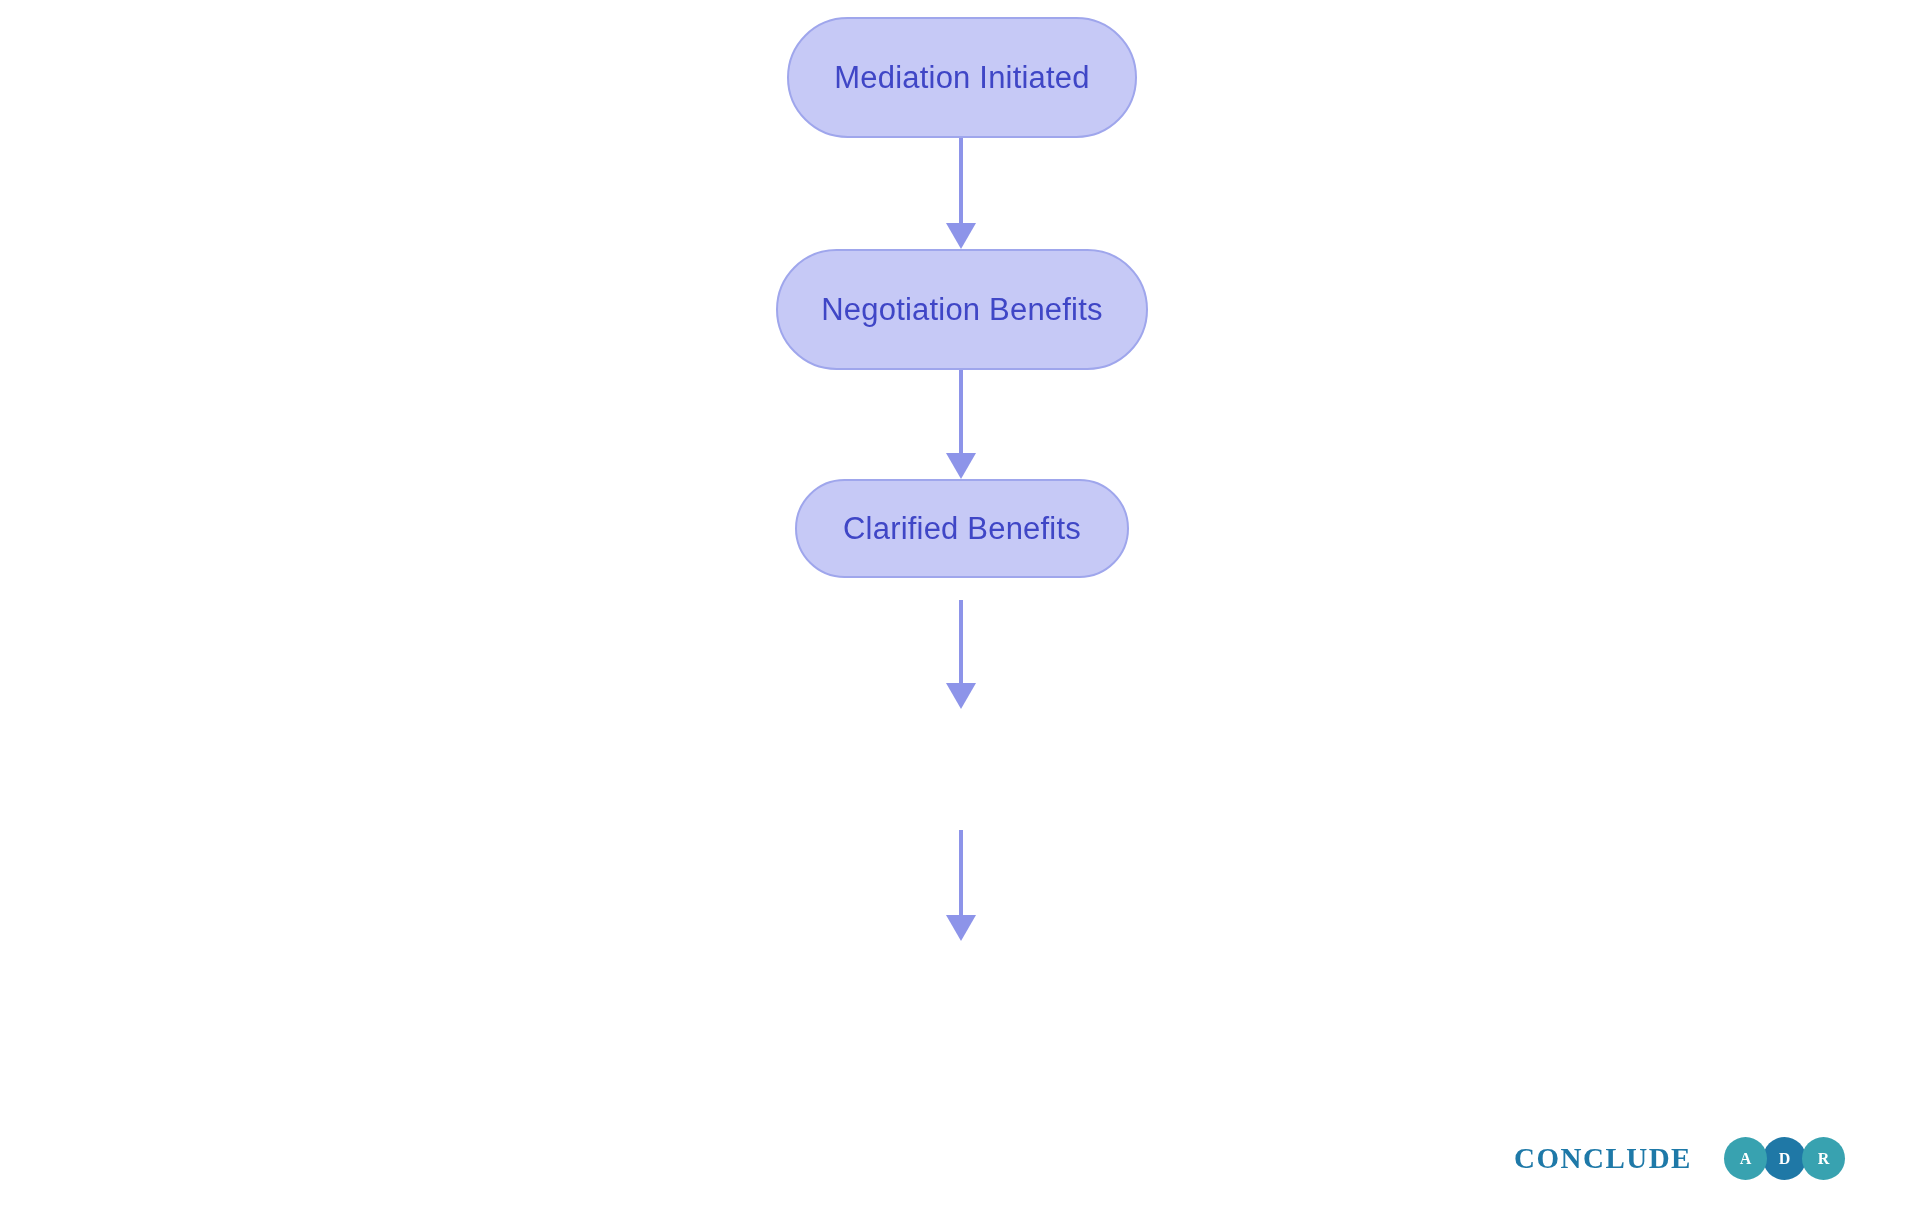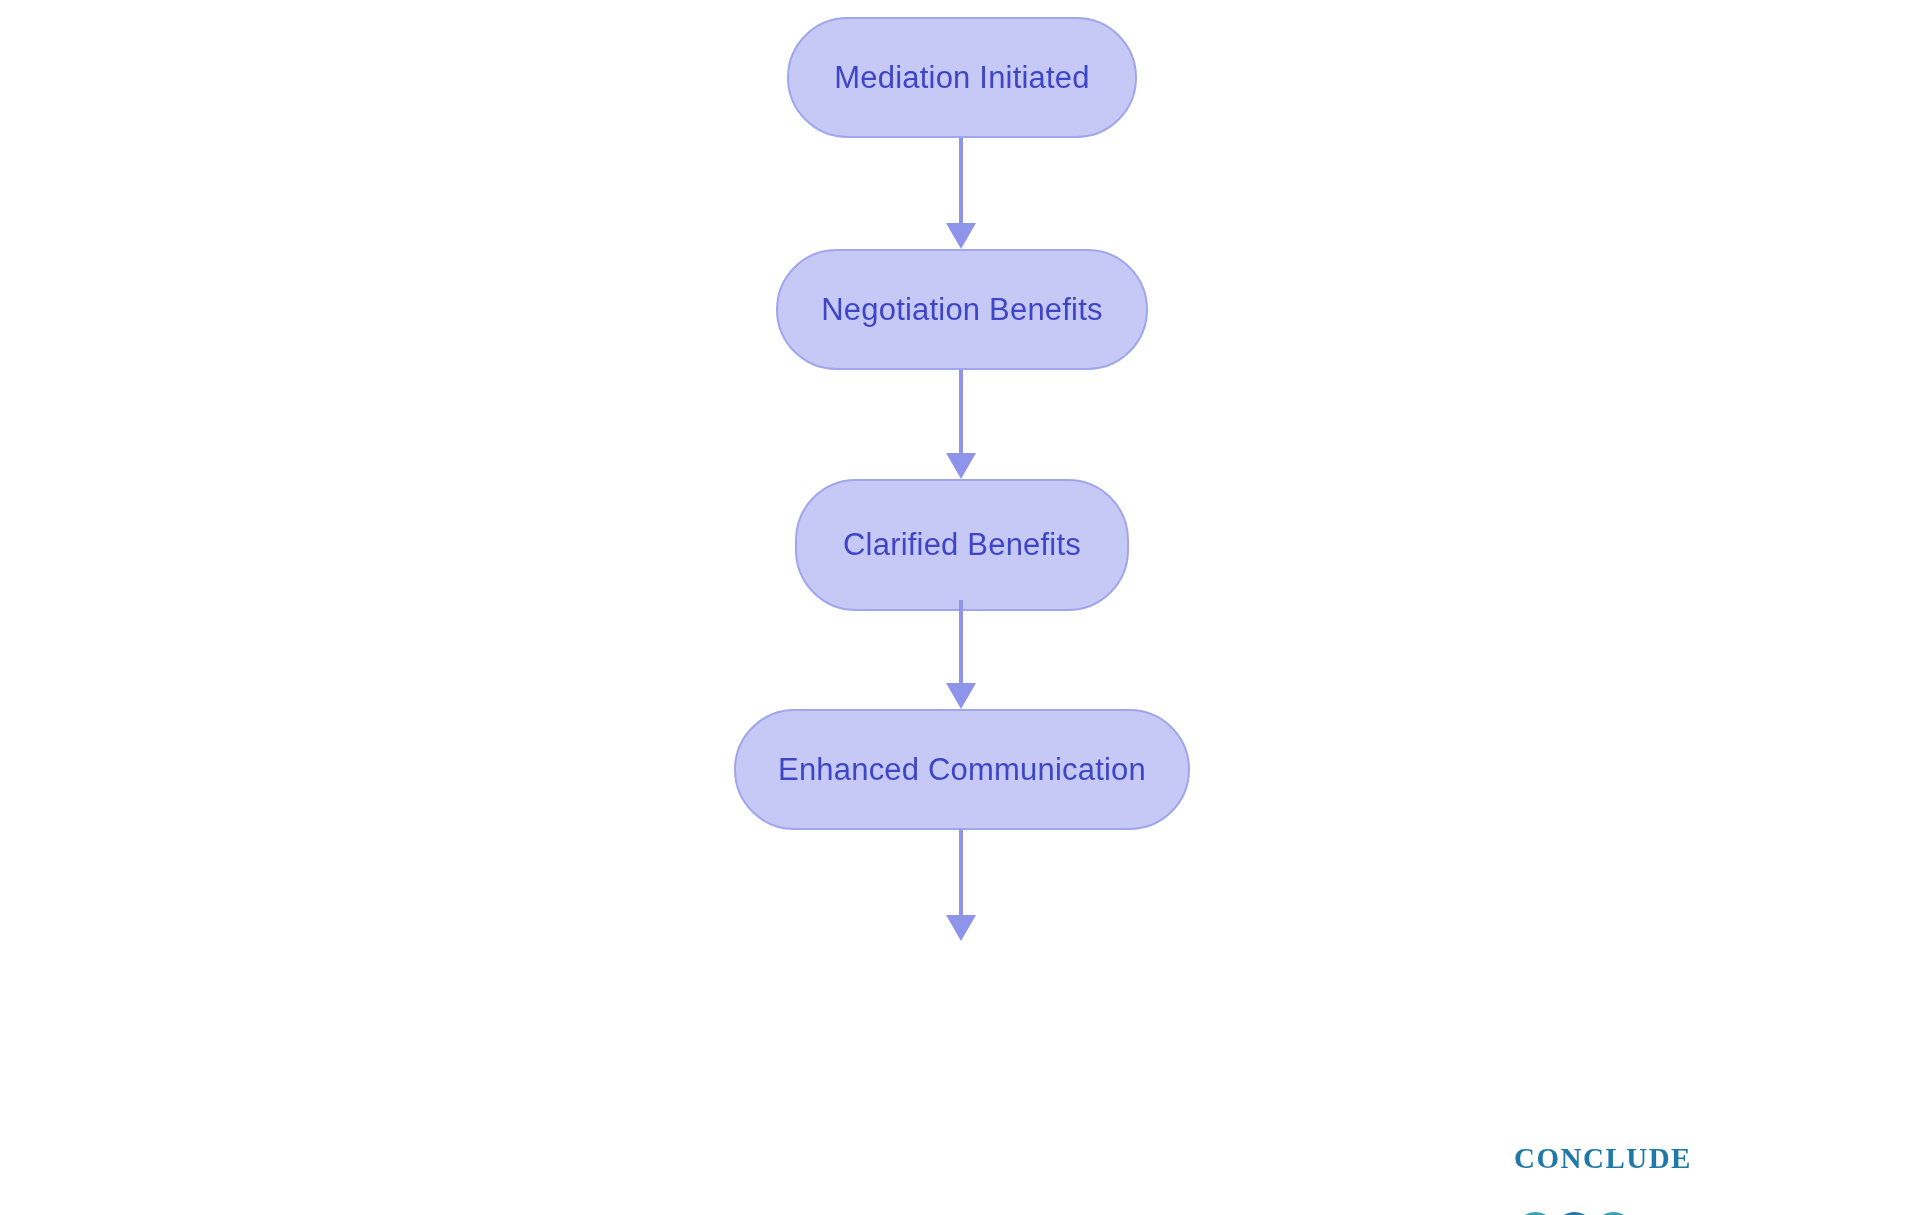--- a/index.html
+++ b/index.html
@@ -45,21 +45,20 @@
     border-top: 26px solid var(--arrow, #8d94e9);
   }
   .logo {
     position: absolute;
     top: 1137px;
     left: 1514px;
     height: 43px;
     display: flex;
     align-items: flex-start;
     gap: 32px;
-    flex-direction: column;
   }
   .logo-wordmark {
     font-family: "Liberation Serif", serif;
     font-weight: bold;
     font-size: 29px;
     letter-spacing: 1.5px;
     color: var(--logo-text, #1e79a8);
     line-height: 43px;
   }
   .logo-circles {
@@ -101,32 +100,29 @@
 
   <div class="flow-node" style="left:776px; top:249px; width:372px; height:121px;">
     <span>Negotiation Benefits</span>
   </div>
 
   <div class="flow-arrow" style="left:946px; top:370px; height:109px;">
     <div class="shaft"></div>
     <div class="head"></div>
   </div>
 
-  <div class="flow-node" style="left:795px; top:479px; width:334px; height:132px;text-align:right;">
+  <div class="flow-node" style="left:795px; top:479px; width:334px; height:99px;text-align:right;">
     <span>Clarified Benefits</span>
   </div>
 
   <div class="flow-arrow" style="left:946px; top:600px; height:109px;">
     <div class="shaft"></div>
     <div class="head"></div>
   </div>
 
-  <div class="flow-node" style="left:734px; top:709px; width:456px; height:121px;">
-    <span>Enhanced Communication</span>
-  </div>
 
   <div class="flow-arrow" style="left:946px; top:830px; height:111px;">
     <div class="shaft"></div>
     <div class="head"></div>
   </div>
 
 
   <div class="logo">
     <span class="logo-wordmark">CONCLUDE</span>
     <div class="logo-circles">

